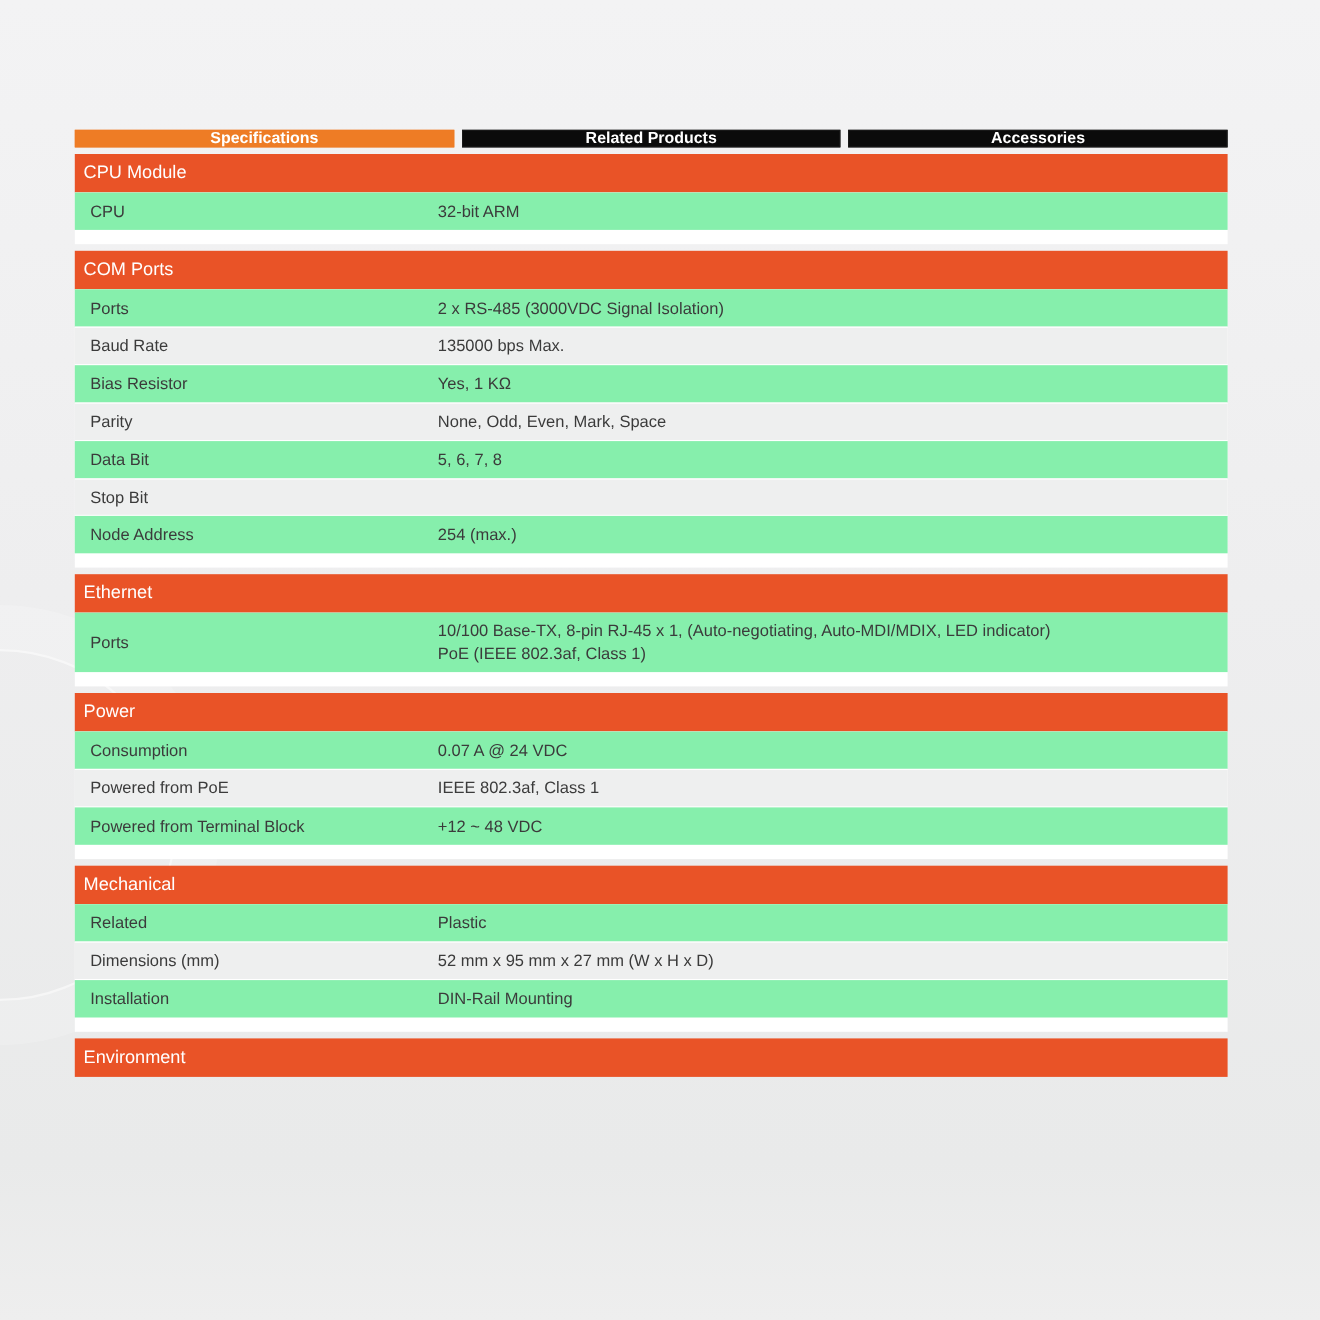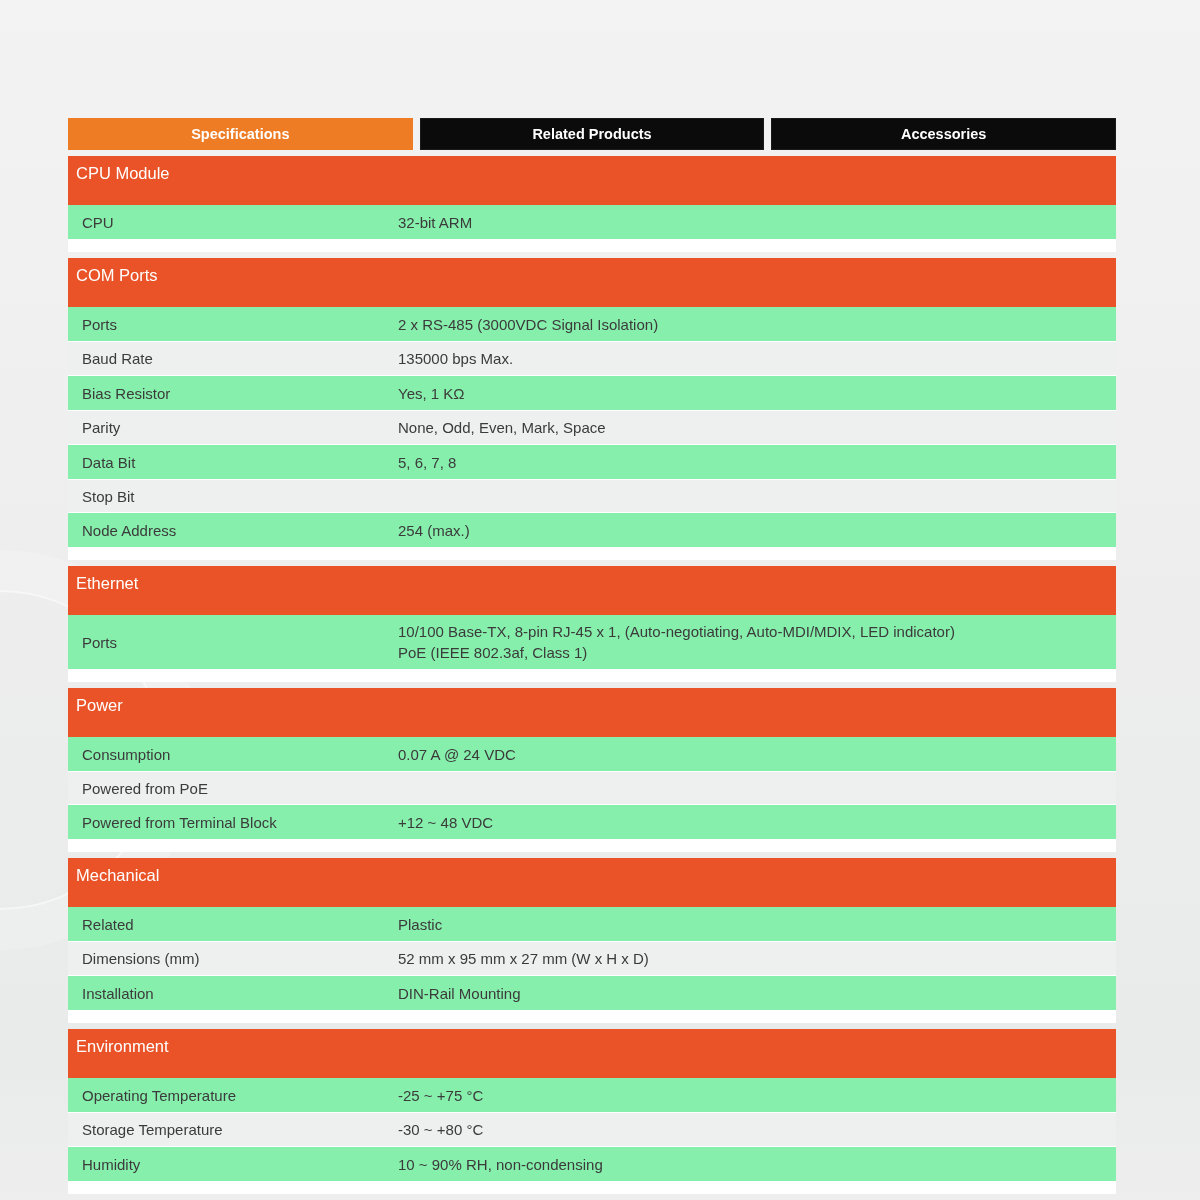--- a/index.html
+++ b/index.html
@@ -19,37 +19,37 @@
   .watermark{
     position:absolute;left:-160px;top:590px;width:320px;height:320px;
     border:2px solid rgba(255,255,255,0.55);border-radius:50%;
     box-shadow:0 0 0 40px rgba(255,255,255,0.18);
     pointer-events:none;
   }
   .content{
     position:absolute;left:68px;top:118px;width:1048px;
   }
   .tab-bar{
-    display:flex;gap:7px;height:32px;margin-bottom:6px;
+    display:flex;gap:7px;height:16px;margin-bottom:6px;
   }
   .tab{
     flex:1;display:flex;align-items:center;justify-content:center;
     color:#ffffff;font-size:14.5px;font-weight:bold;cursor:pointer;
     background:var(--tab-black);
     border:1px solid #1a1a1a;
   }
   .tab.active{
     background:var(--accent-orange);
     border:1px solid var(--accent-orange);
   }
   .spec-table{width:100%;}
   .section-header{
     background:var(--header-orange);
     color:#ffffff;
-    height:49px;line-height:35px;
+    height:35px;line-height:35px;
     font-size:16.5px;
     padding-left:8px;
     margin-top:6px;
   }
   .section-header:first-child{margin-top:0;}
   .section-body{
     background:#ffffff;
     padding-bottom:13px;
   }
   .spec-row{
@@ -135,20 +135,21 @@
         </div>
       </div>
       <div class="section-header">Power</div>
       <div class="section-body">
         <div class="spec-row">
           <span class="spec-label">Consumption</span>
           <span class="spec-value">0.07 A @ 24 VDC</span>
         </div>
         <div class="spec-row">
           <span class="spec-label">Powered from PoE</span>
+          <span class="spec-value">IEEE 802.3af, Class 1</span>
         </div>
         <div class="spec-row">
           <span class="spec-label">Powered from Terminal Block</span>
           <span class="spec-value">+12 ~ 48 VDC</span>
         </div>
       </div>
       <div class="section-header">Mechanical</div>
       <div class="section-body">
         <div class="spec-row">
           <span class="spec-label">Related</span>
@@ -157,28 +158,14 @@
         <div class="spec-row">
           <span class="spec-label">Dimensions (mm)</span>
           <span class="spec-value">52 mm x 95 mm x 27 mm (W x H x D)</span>
         </div>
         <div class="spec-row">
           <span class="spec-label">Installation</span>
           <span class="spec-value">DIN-Rail Mounting</span>
         </div>
       </div>
       <div class="section-header">Environment</div>
-      <div class="section-body">
-        <div class="spec-row">
-          <span class="spec-label">Operating Temperature</span>
-          <span class="spec-value">-25 ~ +75 °C</span>
-        </div>
-        <div class="spec-row">
-          <span class="spec-label">Storage Temperature</span>
-          <span class="spec-value">-30 ~ +80 °C</span>
-        </div>
-        <div class="spec-row">
-          <span class="spec-label">Humidity</span>
-          <span class="spec-value">10 ~ 90% RH, non-condensing</span>
-        </div>
-      </div>
     </div>
 </div>
 
 </body></html>

